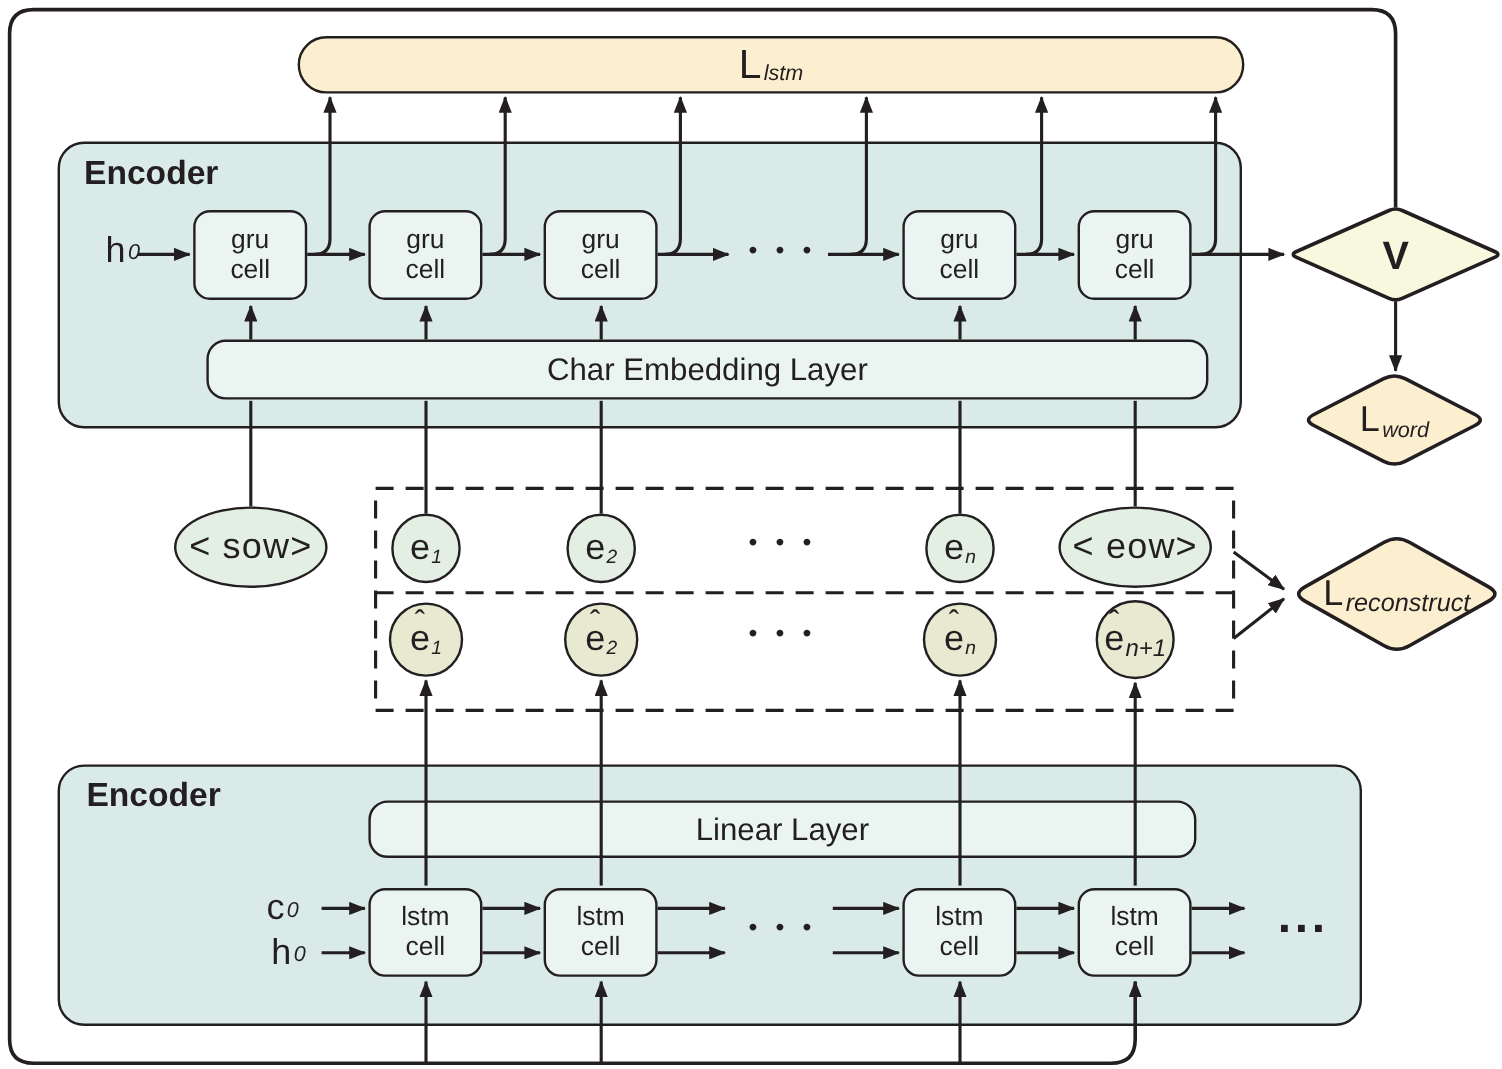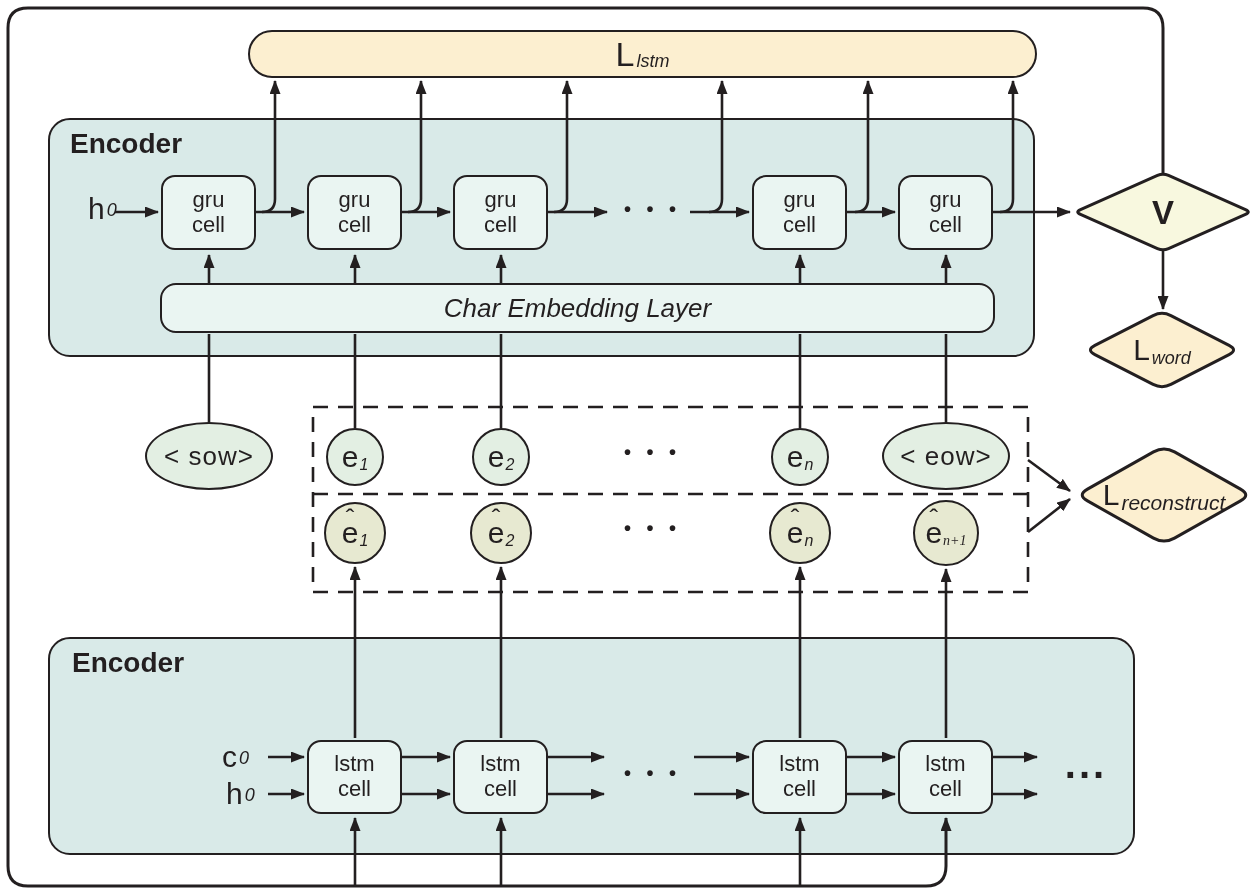--- a/index.html
+++ b/index.html
@@ -19,21 +19,21 @@
   .mint{background:#e3efe3;}
   .olive{background:#e7e9d1;}
   .panel-label{font-size:28px;font-weight:700;z-index:3;}
   .bigL{font-size:34px;font-weight:400;}
   .midL{font-size:30px;font-weight:400;}
   .sub{font-style:italic;font-size:18px;position:relative;top:8px;margin-left:2px;}
   .subsm{font-style:italic;font-size:16px;position:relative;top:8px;margin-left:1px;}
   .init{z-index:3;font-size:30px;display:flex;}
   .emain{font-size:30px;position:relative;line-height:1;}
   .hat{position:absolute;top:-13px;left:50%;transform:translateX(-50%);font-size:26px;font-weight:400;}
-  .seq{font-size:26px;letter-spacing:1px;}
+  .seq{font-size:30px;letter-spacing:1px;}
   .dotrow{z-index:3;font-size:20px;font-weight:700;word-spacing:10px;text-align:center;}
   .bigdots{z-index:3;font-size:40px;font-weight:700;letter-spacing:3px;line-height:44px;text-align:center;}
   .dlabel{z-index:6;display:flex;align-items:center;justify-content:center;}
   svg.wires{position:absolute;left:0;top:0;z-index:5;pointer-events:none;}
 </style>
 </head>
 <body>
 
 <div class="canvas">
 
@@ -65,21 +65,21 @@
   <div class="abs dotrow" style="left:614px;top:198px;width:72px;">• • •</div>
   <div class="abs cell" style="left:752px;top:175px;width:95px;height:75px;">
     <span>gru</span>
       <span>cell</span>
   </div>
   <div class="abs cell" style="left:898px;top:175px;width:95px;height:75px;">
     <span>gru</span>
       <span>cell</span>
   </div>
 
-  <div class="abs layer" style="left:160px;top:283px;width:835px;height:50px;font-style:italic;">Char Embedding Layer</div>
+  <div class="abs layer" style="left:172px;top:283px;width:835px;height:50px;">Char Embedding Layer</div>
 
   <div class="abs ell mint seq" style="left:145px;top:422px;width:128px;height:68px;">&lt; sow&gt;</div>
   <div class="abs ell mint" style="left:326px;top:428px;width:58px;height:58px;">
     <span class="emain">e</span>
       <span class="subsm">1</span>
   </div>
   <div class="abs ell mint" style="left:472px;top:428px;width:58px;height:58px;">
     <span class="emain">e</span>
       <span class="subsm">2</span>
   </div>
@@ -98,26 +98,27 @@
     <span class="emain"><span class="hat">ˆ</span><span>e</span></span>
       <span class="subsm">2</span>
   </div>
   <div class="abs dotrow" style="left:614px;top:517px;width:72px;">• • •</div>
   <div class="abs ell olive" style="left:769px;top:502px;width:62px;height:62px;">
     <span class="emain"><span class="hat">ˆ</span><span>e</span></span>
       <span class="subsm">n</span>
   </div>
   <div class="abs ell olive" style="left:913px;top:500px;width:66px;height:66px;">
     <span class="emain"><span class="hat">ˆ</span><span>e</span></span>
-      <span class="subsm" style="font-size:14px;font-family:Liberation Serif, serif;">n+1</span>
+      <span class="subsm" style="font-size:20px;">n+1</span>
   </div>
 
   <div class="abs panel" style="left:48px;top:637px;width:1087px;height:218px;"></div>
   <div class="abs panel-label" style="left:72px;top:647px;">Encoder</div>
 
+  <div class="abs layer" style="left:307px;top:667px;width:690px;height:48px;">Linear Layer</div>
 
   <div class="abs init" style="left:222px;top:740px;">
     <span>c</span>
       <span class="sub">0</span>
   </div>
   <div class="abs init" style="left:226px;top:777px;">
     <span>h</span>
       <span class="sub">0</span>
   </div>
 

